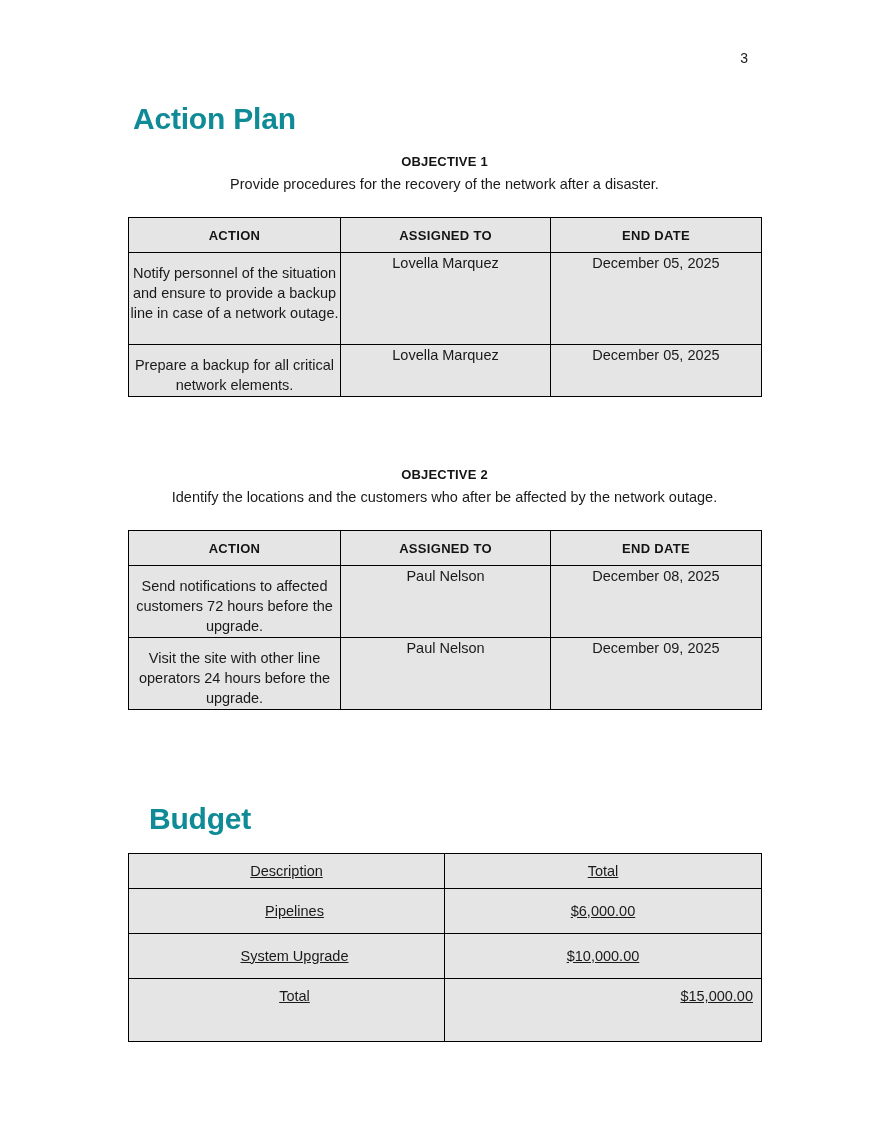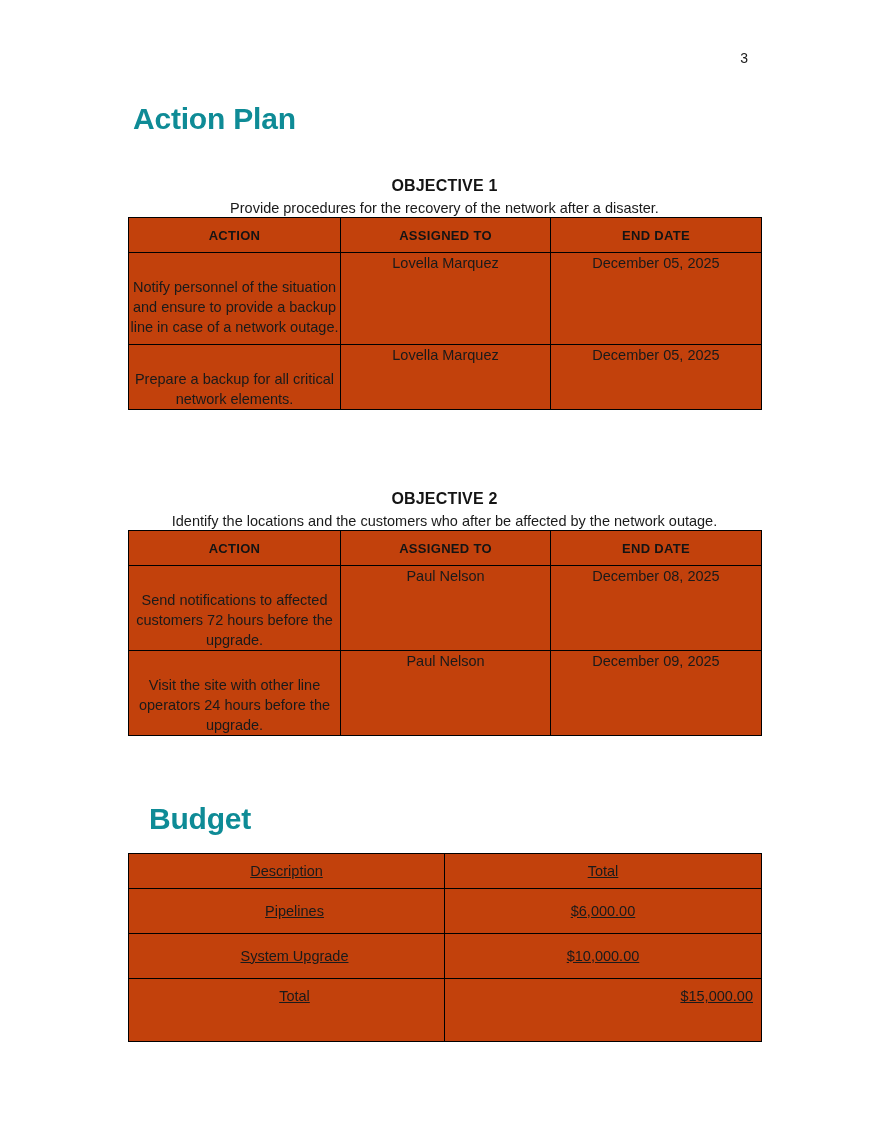--- a/index.html
+++ b/index.html
@@ -51,40 +51,39 @@
   .objective-block {
     position: absolute;
     left: 128px;
     width: 633px;
     text-align: center;
   }
   #objective-1-block { top: 152px; }
   #objective-2-block { top: 465px; }
 
   .objective-title {
-    font-size: 16px;
+    font-size: 13px;
     font-weight: bold;
     line-height: 20px;
     letter-spacing: 0.2px;
     color: #141414;
-    margin-top: 24px;
   }
   .objective-desc {
     font-size: 14.5px;
     line-height: 21px;
     color: #1a1a1a;
     margin-top: 2px;
   }
 
   
   table.doc-table {
     position: absolute;
     border-collapse: collapse;
     table-layout: fixed;
-    background: #c2410c;
+    background: #e5e5e5;
   }
   table.doc-table td,
   table.doc-table th {
     border: 1.3px solid #000000;
     padding: 0;
     vertical-align: middle;
   }
 
   
   .action-table { left: 128px; width: 633px; }
@@ -105,21 +104,21 @@
     text-align: center;
     padding: 8px 6px;
     color: #1a1a1a;
   }
   .action-table td.cell-assigned,
   .action-table td.cell-date {
     vertical-align: top;
   }
   .action-table td.cell-action {
     vertical-align: top;
-    padding-top: 24px;
+    padding-top: 10px;
   }
 
   .col-action   { width: 212px; }
   .col-assigned { width: 210px; }
   .col-date     { width: 211px; }
 
   .row-tall-4  { height: 92px; }
   .row-tall-2  { height: 52px; }
   .row-tall-3  { height: 72px; }
 

